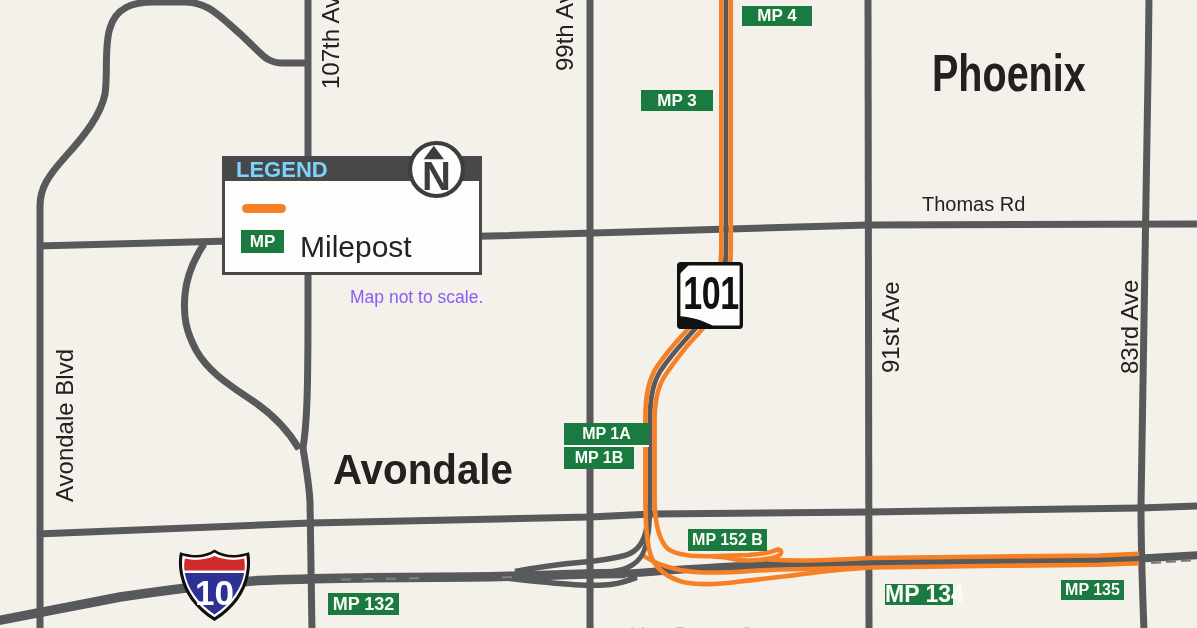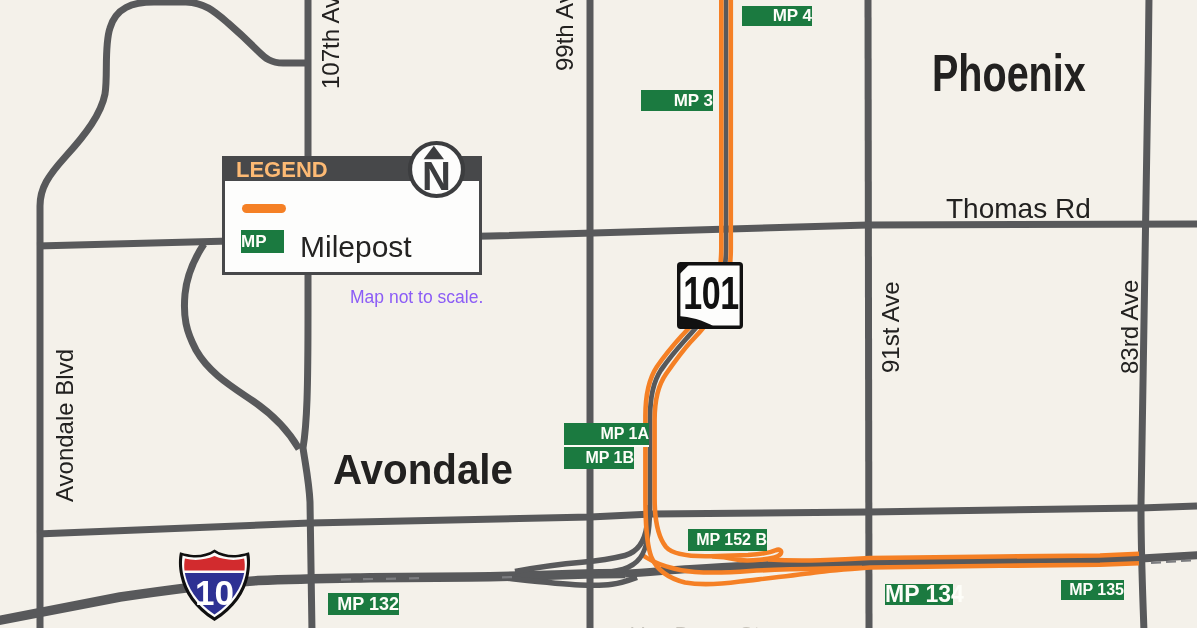--- a/index.html
+++ b/index.html
@@ -1,20 +1,20 @@
 <!DOCTYPE html>
 <html><head>
 <meta charset="utf-8">
 <style>
 html,body{margin:0;padding:0;background:#fff}
 *{-webkit-font-smoothing:antialiased}
 #map{position:relative;width:1197px;height:628px;background:#f4f1ea;overflow:hidden;font-family:"Liberation Sans",sans-serif}
 .lbl{position:absolute;color:#222120;white-space:nowrap}
 .rot{transform:rotate(-90deg);transform-origin:left bottom;line-height:24px}
-.mp{position:absolute;background:#1b7a40;color:#fdfdf8;font-weight:bold;text-align:right;white-space:nowrap}
+.mp{position:absolute;background:#1b7a40;color:#fdfdf8;font-weight:bold;text-align:center;white-space:nowrap}
 </style>
 </head>
 <body>
 <div id="map">
 <svg width="1197" height="628" viewBox="0 0 1197 628" style="position:absolute;left:0;top:0" fill="none">
 
 <path d="M 40,632 L 40,206 C 40,188 48,176 66,156 C 86,134 101,114 105,94 C 108,76 104,46 110,28 C 116,8 132,2 154,2 L 186,2 C 205,3 214,11 228,23 C 243,36 252,45 259,52 C 265,58 271,63 283,63 L 311,63" stroke="#58595b" stroke-width="7"></path>
 
 <path d="M 308,-4 L 308,310 C 308,390 307,424 303,448 C 306,468 309,482 310,502 L 312,632" stroke="#58595b" stroke-width="7"></path>
 
@@ -70,43 +70,43 @@
 <svg width="75" height="76" viewBox="0 0 75 76" style="position:absolute;left:177px;top:547px">
 <path d="M 37.5,2.5 C 31,7 22,8.7 14,7.7 C 9,7.1 5,6 3,5.3 C 1.6,11 1.4,20 3.4,29 C 7,45.5 17,61.5 37.5,74 C 58,61.5 68,45.5 71.6,29 C 73.6,20 73.4,11 72,5.3 C 70,6 66,7.1 61,7.7 C 53,8.7 44,7 37.5,2.5 Z" fill="#101010"></path>
 <path d="M 37.5,5.5 C 31,9.6 22.5,11.1 14.5,10.2 C 10.5,9.7 7.2,8.9 5.6,8.4 C 4.7,13.2 4.7,20.6 6.4,28.3 C 9.7,43.2 19,58.6 37.5,70.3 C 56,58.6 65.3,43.2 68.6,28.3 C 70.3,20.6 70.3,13.2 69.4,8.4 C 67.8,8.9 64.5,9.7 60.5,10.2 C 52.5,11.1 44,9.6 37.5,5.5 Z" fill="#fbfbfa"></path>
 <path d="M 7.9,11.6 C 17,13.9 28,13.2 37.5,9.1 C 47,13.2 58,13.9 67.1,11.6 C 67.8,15.6 68,19.9 67.5,23.6 L 7.5,23.6 C 7,19.9 7.2,15.6 7.9,11.6 Z" fill="#d22b2e"></path>
 <path d="M 7.8,25.9 L 67.2,25.9 C 64.6,40 56,54.6 37.5,67.6 C 19,54.6 10.4,40 7.8,25.9 Z" fill="#2d3193"></path>
 <text x="37.5" y="57.5" font-family="Liberation Sans,sans-serif" font-size="35" font-weight="bold" fill="#fff" text-anchor="middle">10</text>
 </svg>
 
 <div style="position:absolute;left:222px;top:156px;width:260px;height:119px;background:#fdfdfc;border:3px solid #47484a;box-sizing:border-box">
 
-  <div style="position:absolute;left:-1px;top:-1px;width:256px;height:23px;box-sizing:border-box;background:#47484a;color:#fdba74;font-weight:bold;font-size:22px;line-height:23px;padding-left:12px">LEGEND</div>
+  <div style="position:absolute;left:-1px;top:-1px;width:256px;height:23px;box-sizing:border-box;background:#47484a;color:#7dd3fc;font-weight:bold;font-size:22px;line-height:23px;padding-left:12px">LEGEND</div>
 
   <div style="position:absolute;left:17px;top:45px;width:44px;height:9px;border-radius:4.5px;background:#f58025"></div>
 
 
-  <div style="position:absolute;left:16px;top:71px;width:43px;height:23px;background:#1b7a40;color:#fdfdf8;font-weight:bold;font-size:17px;line-height:23px">MP</div>
+  <div style="position:absolute;left:16px;top:71px;width:43px;height:23px;background:#1b7a40;color:#fdfdf8;font-weight:bold;font-size:17px;text-align:center;line-height:23px">MP</div>
 
   <div style="position:absolute;left:75px;top:71px;font-size:30px;color:#242322">Milepost</div>
 </div>
 
 <svg width="62" height="62" viewBox="0 0 62 62" style="position:absolute;left:406px;top:139px">
 <circle cx="30.5" cy="30.5" r="26.5" fill="#fdfdfc" stroke="#3c3d3f" stroke-width="4.2"></circle>
 <path d="M 27.8,6.8 L 38,20.2 L 17.6,20.2 Z" fill="#3c3d3f"></path>
 <text x="30.5" y="50.5" font-family="Liberation Sans,sans-serif" font-size="40" font-weight="bold" fill="#3c3d3f" text-anchor="middle">N</text>
 </svg>
 
 <div class="lbl" style="left:350px;top:287px;font-size:17.5px;color:#8b5cf6">Map not to scale.</div>
 
 <div class="lbl" style="left:932px;top:43px;font-size:52px;font-weight:bold;transform:scaleX(0.76);transform-origin:left top">Phoenix</div>
 
 <div class="lbl" style="left:333px;top:446px;font-size:42px;font-weight:bold;transform:scaleX(0.96);transform-origin:left top">Avondale</div>
 
-<div class="lbl" style="left:946px;top:193px;font-size:28px">Thomas Rd</div>
+<div class="lbl" style="left:922px;top:193px;font-size:20px">Thomas Rd</div>
 
 
 <div class="lbl rot" style="left:343px;top:65px;font-size:24px">107th Ave</div>
 
 <div class="lbl rot" style="left:577px;top:47px;font-size:24px">99th Ave</div>
 
 <div class="lbl rot" style="left:903px;top:349px;font-size:24px">91st Ave</div>
 
 <div class="lbl rot" style="left:1142px;top:350px;font-size:24px">83rd Ave</div>
 

